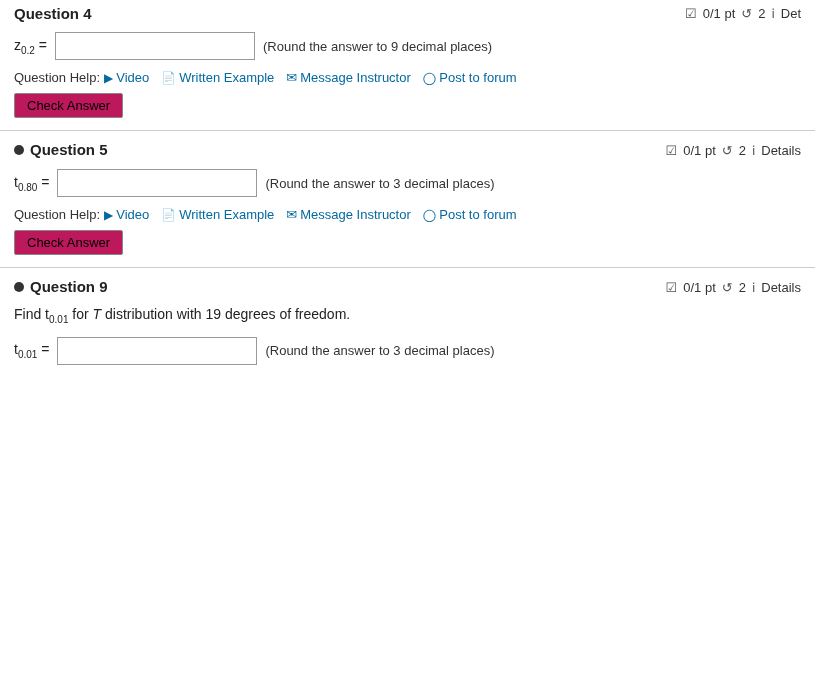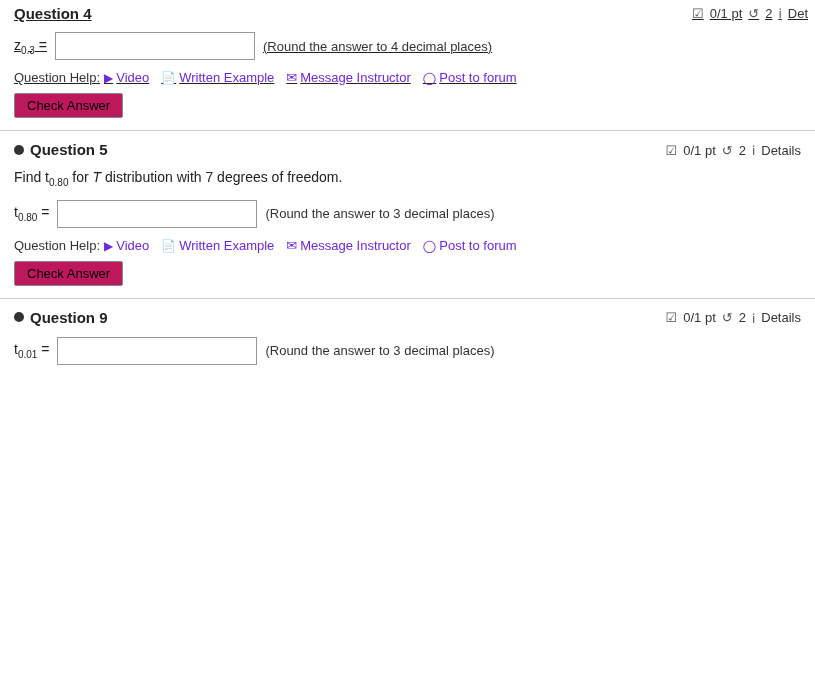--- a/index.html
+++ b/index.html
@@ -79,21 +79,21 @@
     }
     .help-row {
       font-size: 13px;
       color: #333;
       margin: 6px 0 8px 0;
       display: flex;
       gap: 4px;
       flex-wrap: wrap;
     }
     .help-link {
-      color: #6d28d9;
+      color: #0369a1;
       text-decoration: none;
       cursor: pointer;
       display: inline-flex;
       align-items: center;
       gap: 3px;
     }
     .separator {
       color: #888;
       margin: 0 2px;
     }
@@ -110,22 +110,21 @@
       vertical-align: sub;
     }
     .icon-video::before { content: "▶"; font-size: 12px; }
     .icon-written::before { content: "📄"; font-size: 12px; }
     .icon-message::before { content: "✉"; font-size: 13px; }
     .icon-post::before { content: "◯"; font-size: 12px; }
     .icon-check::before { content: "☑"; font-size: 13px; }
     .icon-retry::before { content: "↺"; font-size: 13px; }
     .icon-info::before { content: "ℹ"; font-size: 13px; }
     .q4-block {
-      padding: 4px 7px 12px 14px;
-      text-decoration: underline;
+      padding: 4px 14px 12px 14px;
     }
     .q4-header {
       display: flex;
       justify-content: space-between;
       align-items: center;
       margin-bottom: 8px;
     }
     .q4-title {
       font-weight: bold;
       font-size: 15px;
@@ -140,23 +139,23 @@
     <span class="question-meta">
       <span class="icon-check meta-icon"></span>
       <span>0/1 pt</span>
       <span class="icon-retry meta-icon"></span>
       <span>2</span>
       <span class="icon-info meta-icon"></span>
       <span>Det</span>
     </span>
   </div>
   <div class="answer-row">
-    <span class="answer-label">z<sub>0.3</sub> =</span>
+    <span class="answer-label">z<sub>0.2</sub> =</span>
     <input class="answer-input" type="text" value="" style="">
-    <span class="answer-hint">(Round the answer to 4 decimal places)</span>
+    <span class="answer-hint">(Round the answer to 9 decimal places)</span>
   </div>
   <div class="help-row">
     <span>Question Help:</span>
     <a class="help-link">
       <span class="icon-video"></span>
       <span>Video</span>
     </a>
     <span class="separator"></span>
     <a class="help-link">
       <span class="icon-written"></span>
@@ -184,23 +183,20 @@
     </div>
     <span class="question-meta">
       <span class="icon-check meta-icon"></span>
       <span>0/1 pt</span>
       <span class="icon-retry meta-icon"></span>
       <span>2</span>
       <span class="icon-info meta-icon"></span>
       <span>Details</span>
     </span>
   </div>
-  <div class="question-body">
-    Find t<sub>0.80</sub> for <i>T</i> distribution with 7 degrees of freedom.
-  </div>
   <div class="answer-row">
     <span class="answer-label">t<sub>0.80</sub> =</span>
     <input class="answer-input" type="text" value="" style="">
     <span class="answer-hint">(Round the answer to 3 decimal places)</span>
   </div>
   <div class="help-row">
     <span>Question Help:</span>
     <a class="help-link">
       <span class="icon-video"></span>
       <span>Video</span>
@@ -232,18 +228,21 @@
     </div>
     <span class="question-meta">
       <span class="icon-check meta-icon"></span>
       <span>0/1 pt</span>
       <span class="icon-retry meta-icon"></span>
       <span>2</span>
       <span class="icon-info meta-icon"></span>
       <span>Details</span>
     </span>
   </div>
+  <div class="question-body">
+    Find t<sub>0.01</sub> for <i>T</i> distribution with 19 degrees of freedom.
+  </div>
   <div class="answer-row">
     <span class="answer-label">t<sub>0.01</sub> =</span>
     <input class="answer-input" type="text" value="" style="">
     <span class="answer-hint">(Round the answer to 3 decimal places)</span>
   </div>
 </div>
 
 </body></html>

